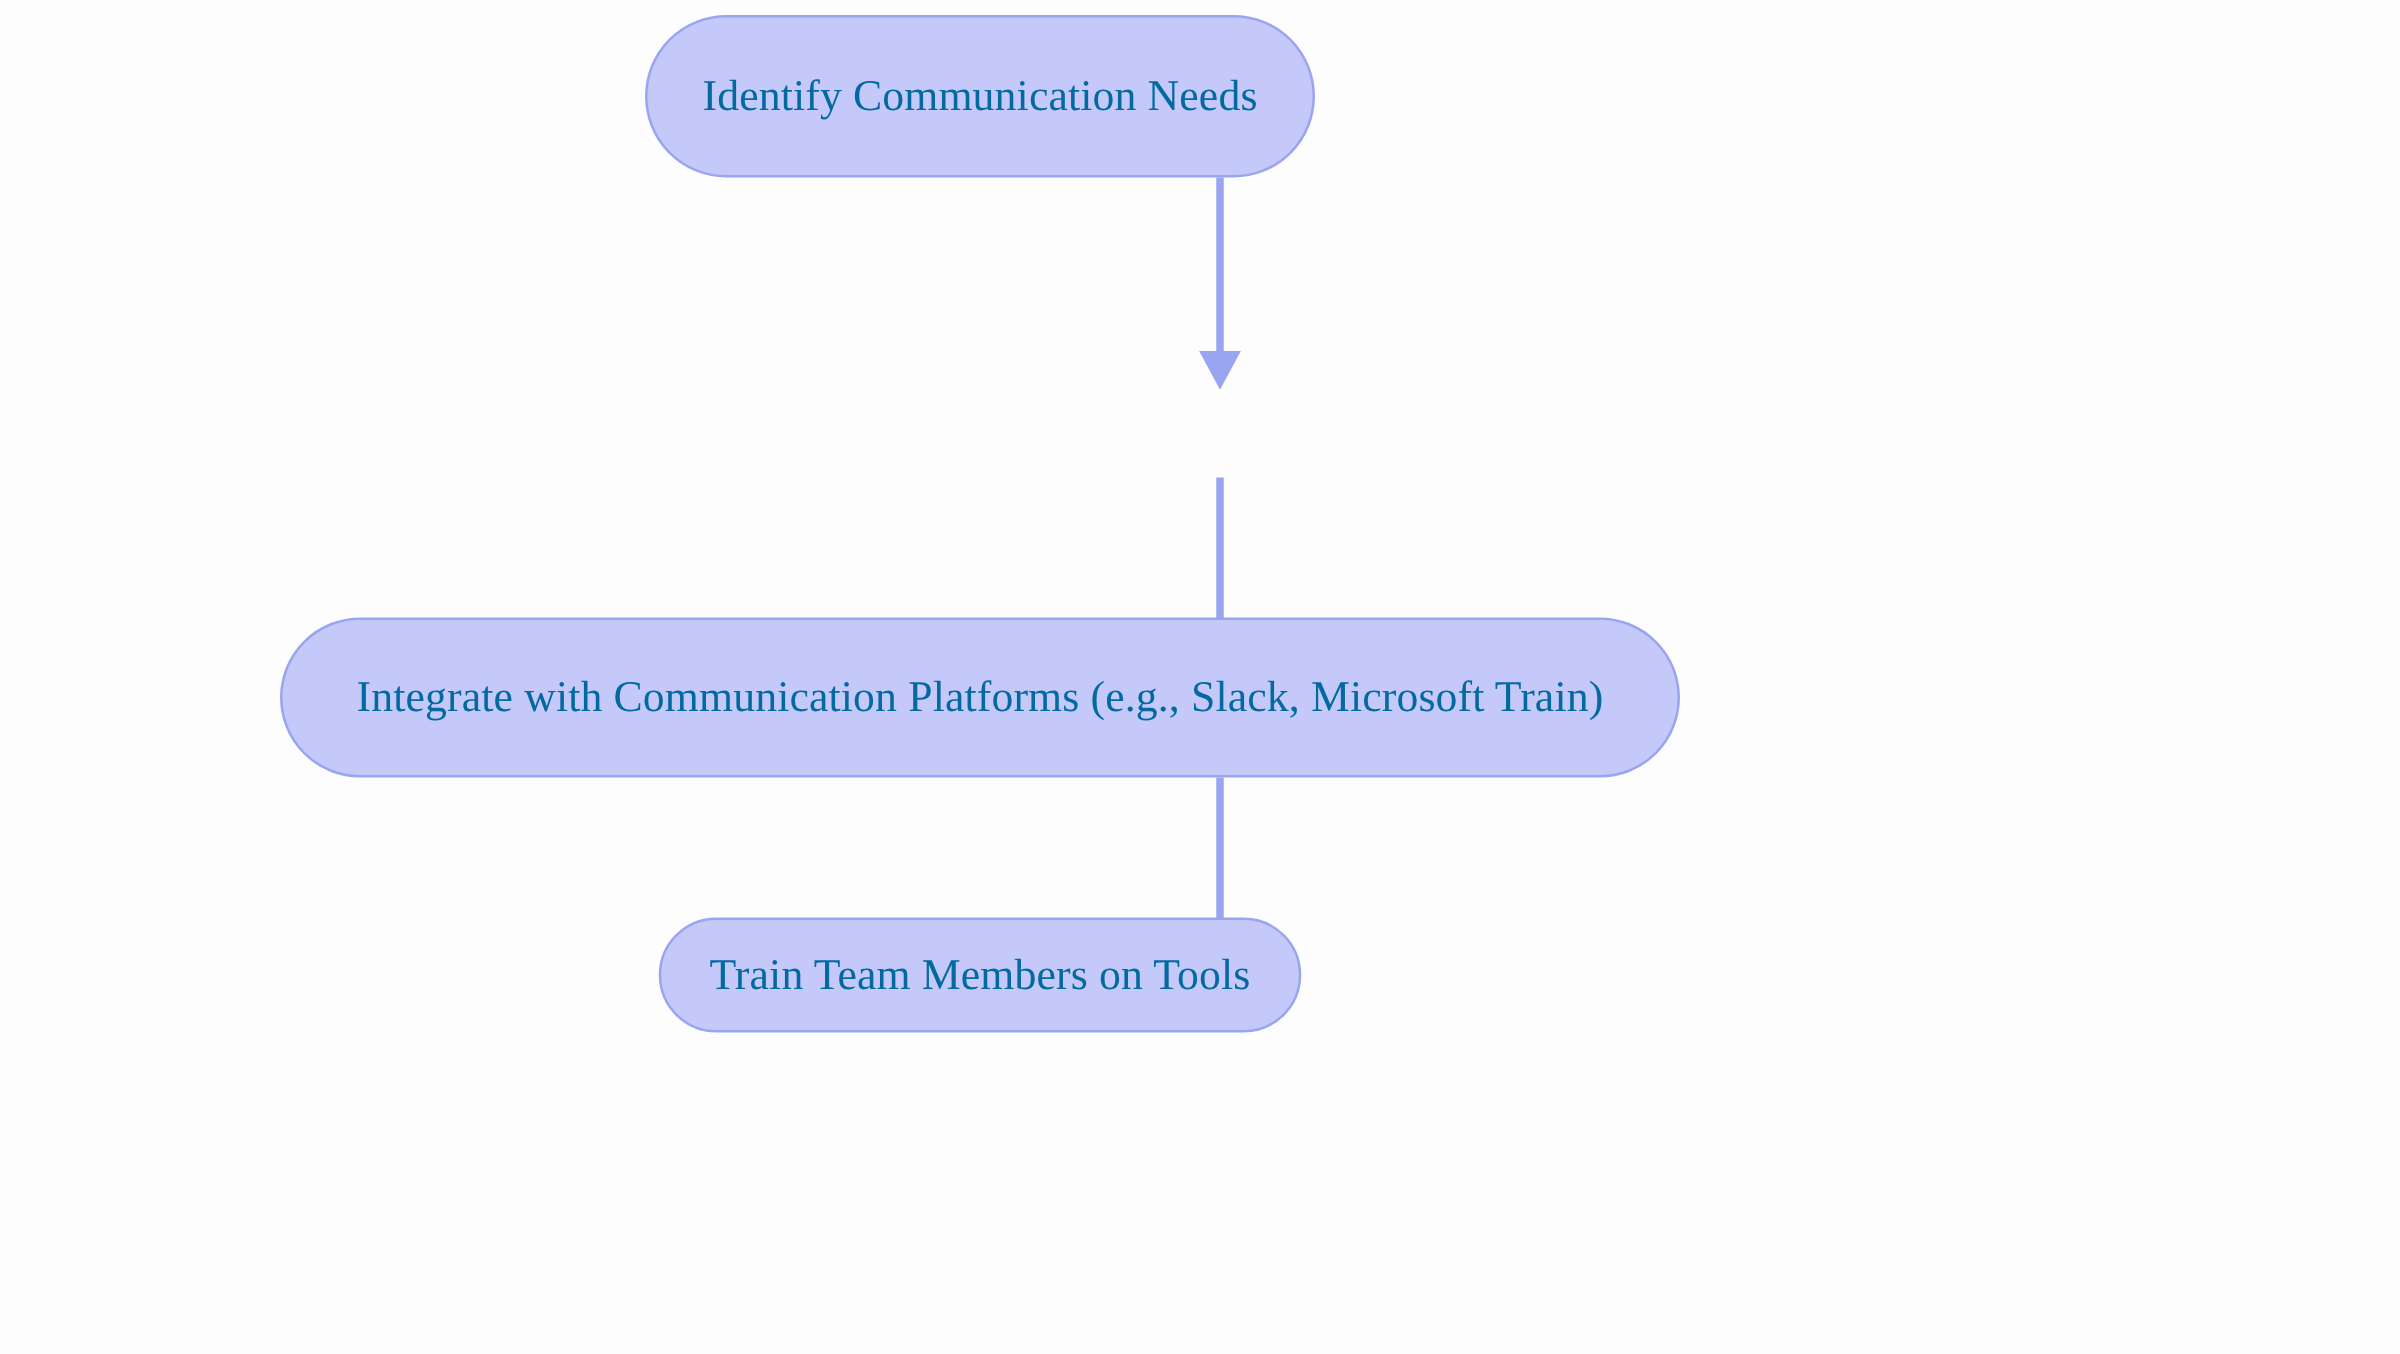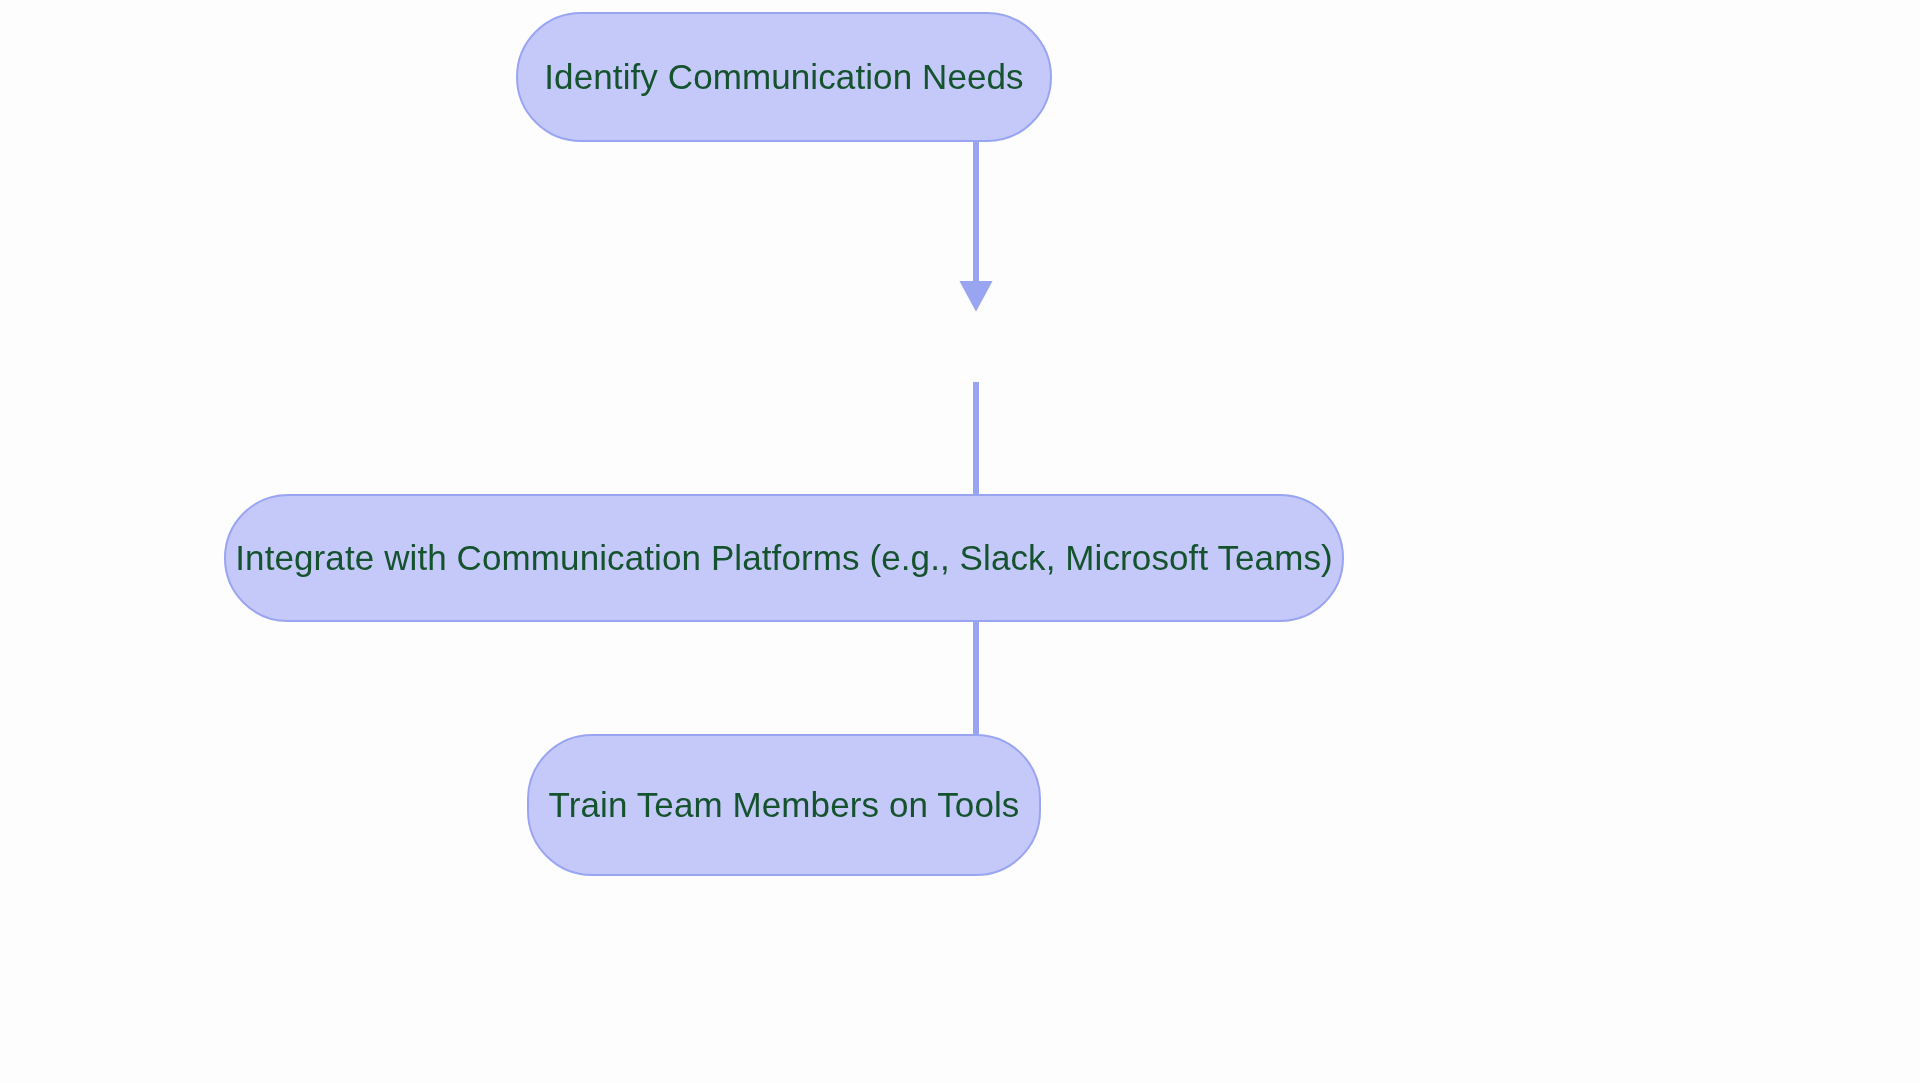--- a/index.html
+++ b/index.html
@@ -39,34 +39,34 @@
     display: flex;
     align-items: center;
     justify-content: center;
     background: #c5c9fa;
     border: 2px solid #9aa5f2;
     border-radius: 65px;
     text-align: center;
     padding: 0 34px;
   }
   .node-label {
-    color: #14532d;
-    font-family: Liberation Sans, sans-serif;
+    color: #0369a1;
+    font-family: Liberation Serif, serif;
     font-size: 35px;
     font-weight: 400;
     line-height: 1.25;
     letter-spacing: 0.1px;
     white-space: nowrap;
     text-align: center;
   }
 
   #node-1 { left: 516px;  top: 12px;  width: 536px;  height: 130px; }
   #node-2 { left: 390px;  top: 254px; width: 788px;  height: 128px; }
   #node-3 { left: 224px;  top: 494px; width: 1120px; height: 128px; }
-  #node-4 { left: 527px;  top: 734px; width: 514px;  height: 142px; }
+  #node-4 { left: 527px;  top: 734px; width: 514px;  height: 92px; }
 </style>
 </head>
 <body>
 
 <div id="flow-canvas">
 
   <svg id="connector-layer" viewBox="0 0 1920 1083" width="1920" height="1083" xmlns="http://www.w3.org/2000/svg">
     <defs>
       <marker id="arrowhead" markerWidth="9" markerHeight="9" refX="0.4" refY="3" orient="auto" markerUnits="strokeWidth">
         <path d="M0,0.2 L0,5.8 L5.2,3 z" fill="#9aa5f2"></path>
@@ -79,20 +79,20 @@
 
     <line x1="976" y1="622" x2="976" y2="763" stroke="#9aa5f2" stroke-width="6" marker-end="url(#arrowhead)"></line>
   </svg>
 
   <div class="node" id="node-1">
     <span class="node-label">Identify Communication Needs</span>
   </div>
 
 
   <div class="node" id="node-3">
-    <span class="node-label">Integrate with Communication Platforms (e.g., Slack, Microsoft Teams)</span>
+    <span class="node-label">Integrate with Communication Platforms (e.g., Slack, Microsoft Train)</span>
   </div>
 
   <div class="node" id="node-4">
     <span class="node-label">Train Team Members on Tools</span>
   </div>
 
 </div>
 
 </body></html>

